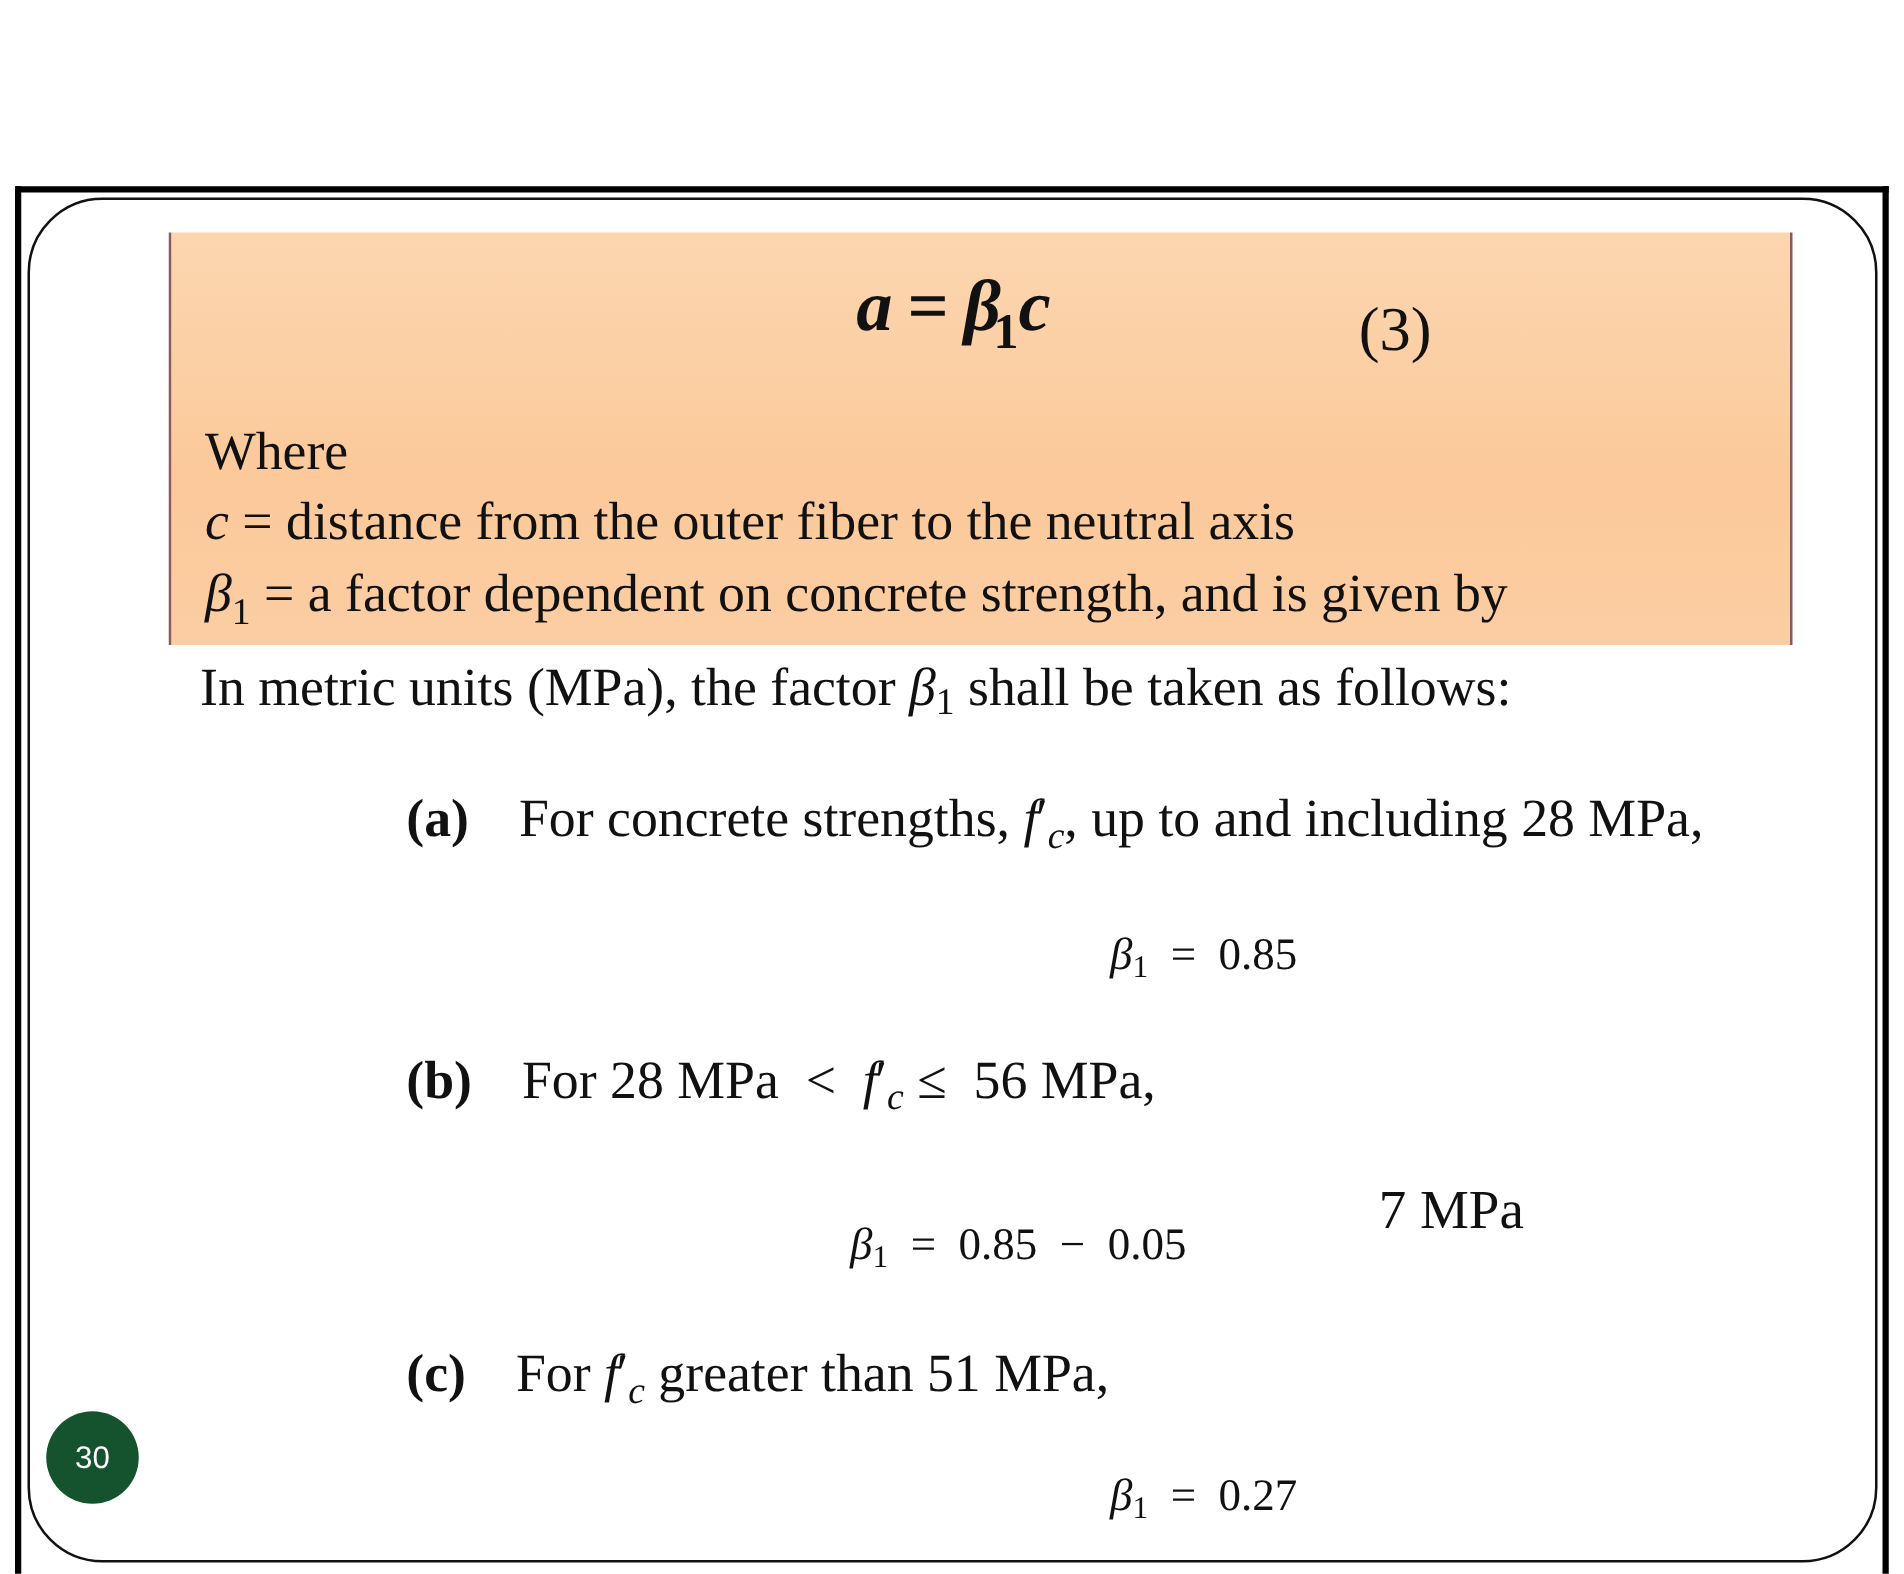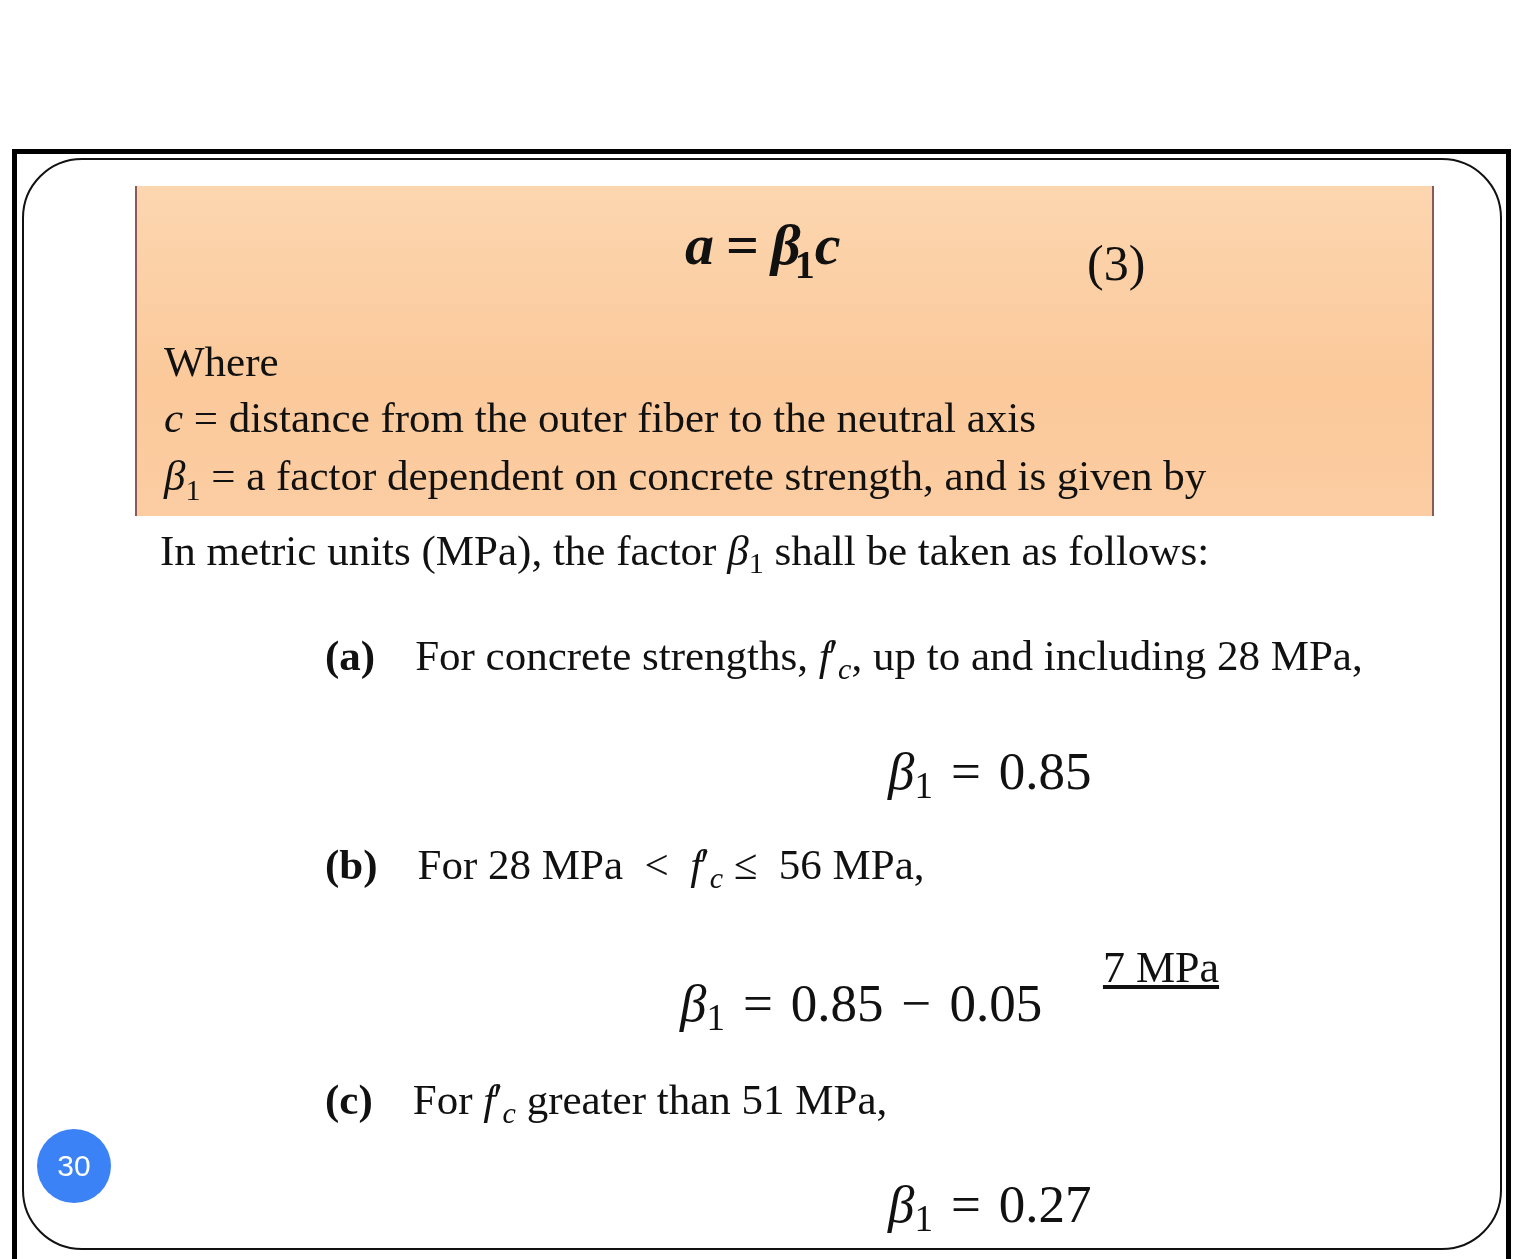--- a/index.html
+++ b/index.html
@@ -28,28 +28,28 @@
     .eq-number { position: absolute; left: 1087px; top: 238px; font-size: 50px; line-height: 1; }
     .def-line { position: absolute; left: 164px; font-size: 43px; line-height: 1; white-space: nowrap; }
     .def-line .var { font-style: italic; }
     .def-line .sub { font-size: 30px; vertical-align: -10px; }
     .body-line { position: absolute; font-size: 43px; line-height: 1; white-space: nowrap; font-family: "Liberation Serif", serif; }
     .body-line .label { font-weight: bold; margin-right: 40px; }
     .it { font-style: italic; }
     .sub { font-size: 0.7em; vertical-align: -0.25em; font-style: normal; }
     .subi { font-size: 0.7em; vertical-align: -0.3em; font-style: italic; }
     .prime { font-style: normal; margin-left: -2px; }
-    .formula { position: absolute; font-size: 53px; line-height: 1; white-space: nowrap; }
+    .formula { position: absolute; font-size: 36px; line-height: 1; white-space: nowrap; }
     .formula .op { margin: 0 18px; }
     .fraction { position: absolute; left: 1030px; top: 940px; width: 262px; font-size: 44px; text-align: center; }
     .fraction .num { display: block; border-bottom: 2px solid #111; padding-bottom: 6px; line-height: 1; text-align: right; padding-right: 4px; }
-    .fraction .den { display: block; padding-top: 6px; line-height: 1; text-decoration: underline; }
+    .fraction .den { display: block; padding-top: 6px; line-height: 1; }
     .page-badge {
       position: absolute; left: 37px; top: 1129px; width: 74px; height: 74px; border-radius: 50%;
-      background: #3b82f6; color: #fff; font-family: "Liberation Sans", sans-serif; font-size: 30px;
+      background: #14532d; color: #fff; font-family: "Liberation Sans", sans-serif; font-size: 25px;
       display: flex; align-items: center; justify-content: center;
     }
   </style>
 </head>
 <body>
 
 <div class="outer-frame"></div>
 <div class="inner-frame"></div>
 
 <div class="highlight-box"></div>

